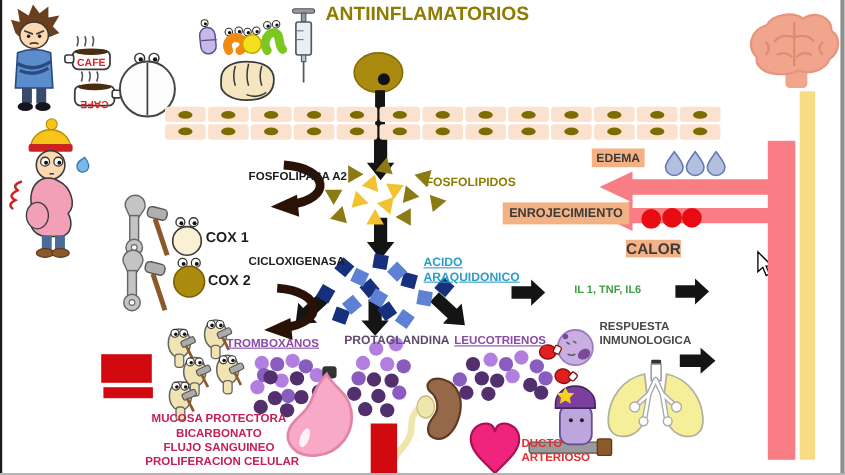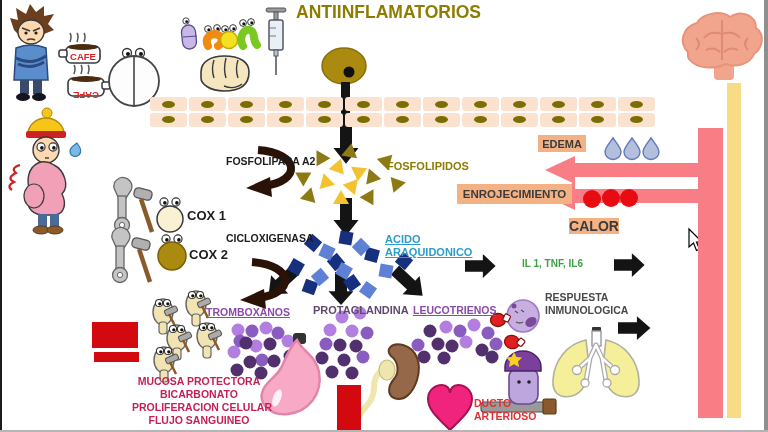--- a/index.html
+++ b/index.html
@@ -504,20 +504,20 @@
   <div class="lbl purple" style="left:413px;top:304px;font-size:10.5px">LEUCOTRIENOS</div>
 
   <div class="lbl redtext" style="left:474px;top:397px;font-size:10.5px;line-height:13px">
     <div>DUCTO</div>
     <div>ARTERIOSO</div>
   </div>
 
   <div class="lbl raspberry" style="left:132px;top:375px;width:134px;text-align:center;font-size:10.5px;line-height:13px">
     <div>MUCOSA PROTECTORA</div>
     <div>BICARBONATO</div>
+    <div>FLUJO SANGUINEO</div>
     <div>PROLIFERACION CELULAR</div>
-    <div>FLUJO SANGUINEO</div>
   </div>
 
   <div class="edge" style="left:0;top:0;width:2px;height:432px;background:#1c1c1c"></div>
   <div class="edge" style="left:764px;top:0;width:4px;height:432px;background:#8f8f8f"></div>
   <div class="edge" style="left:0;top:430px;width:768px;height:2px;background:#b5b5b5"></div>
 </div>
 
 </body></html>

